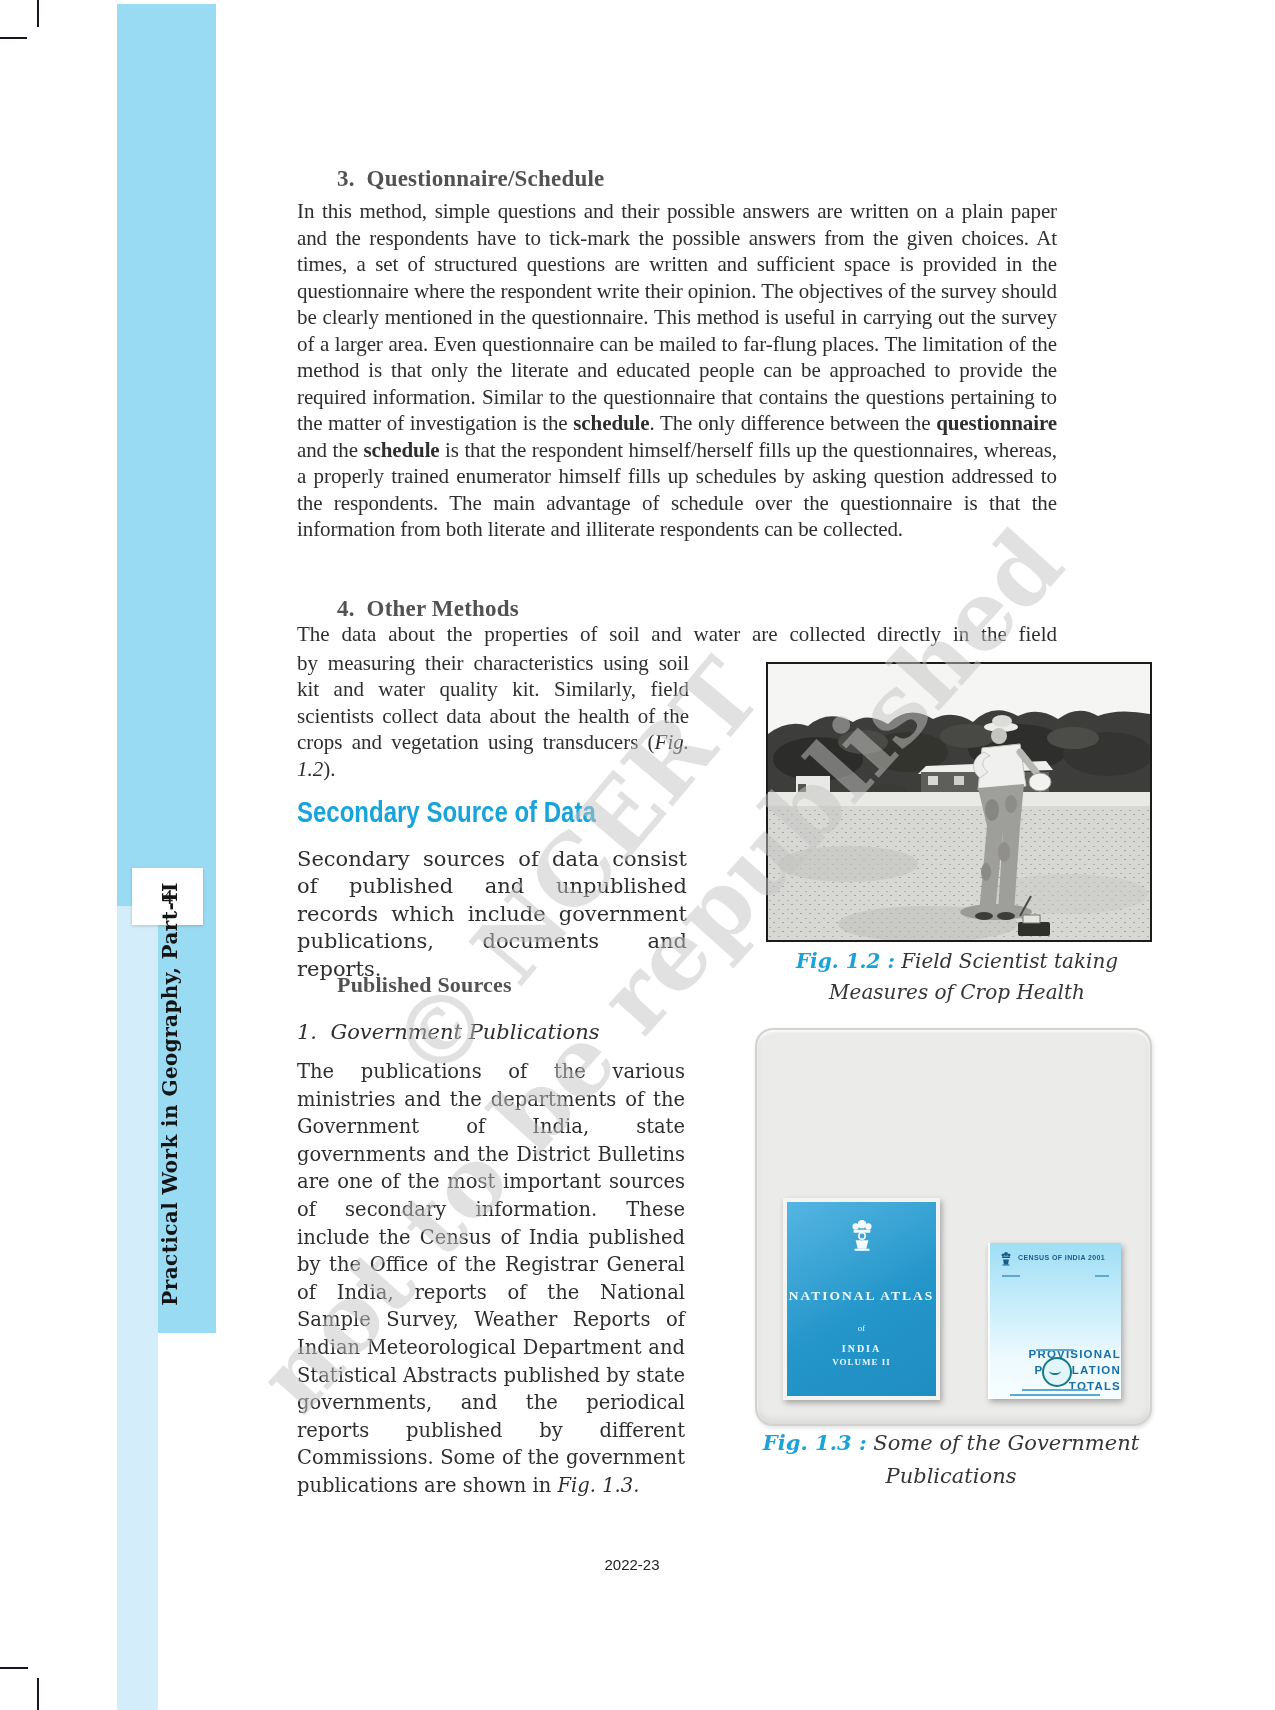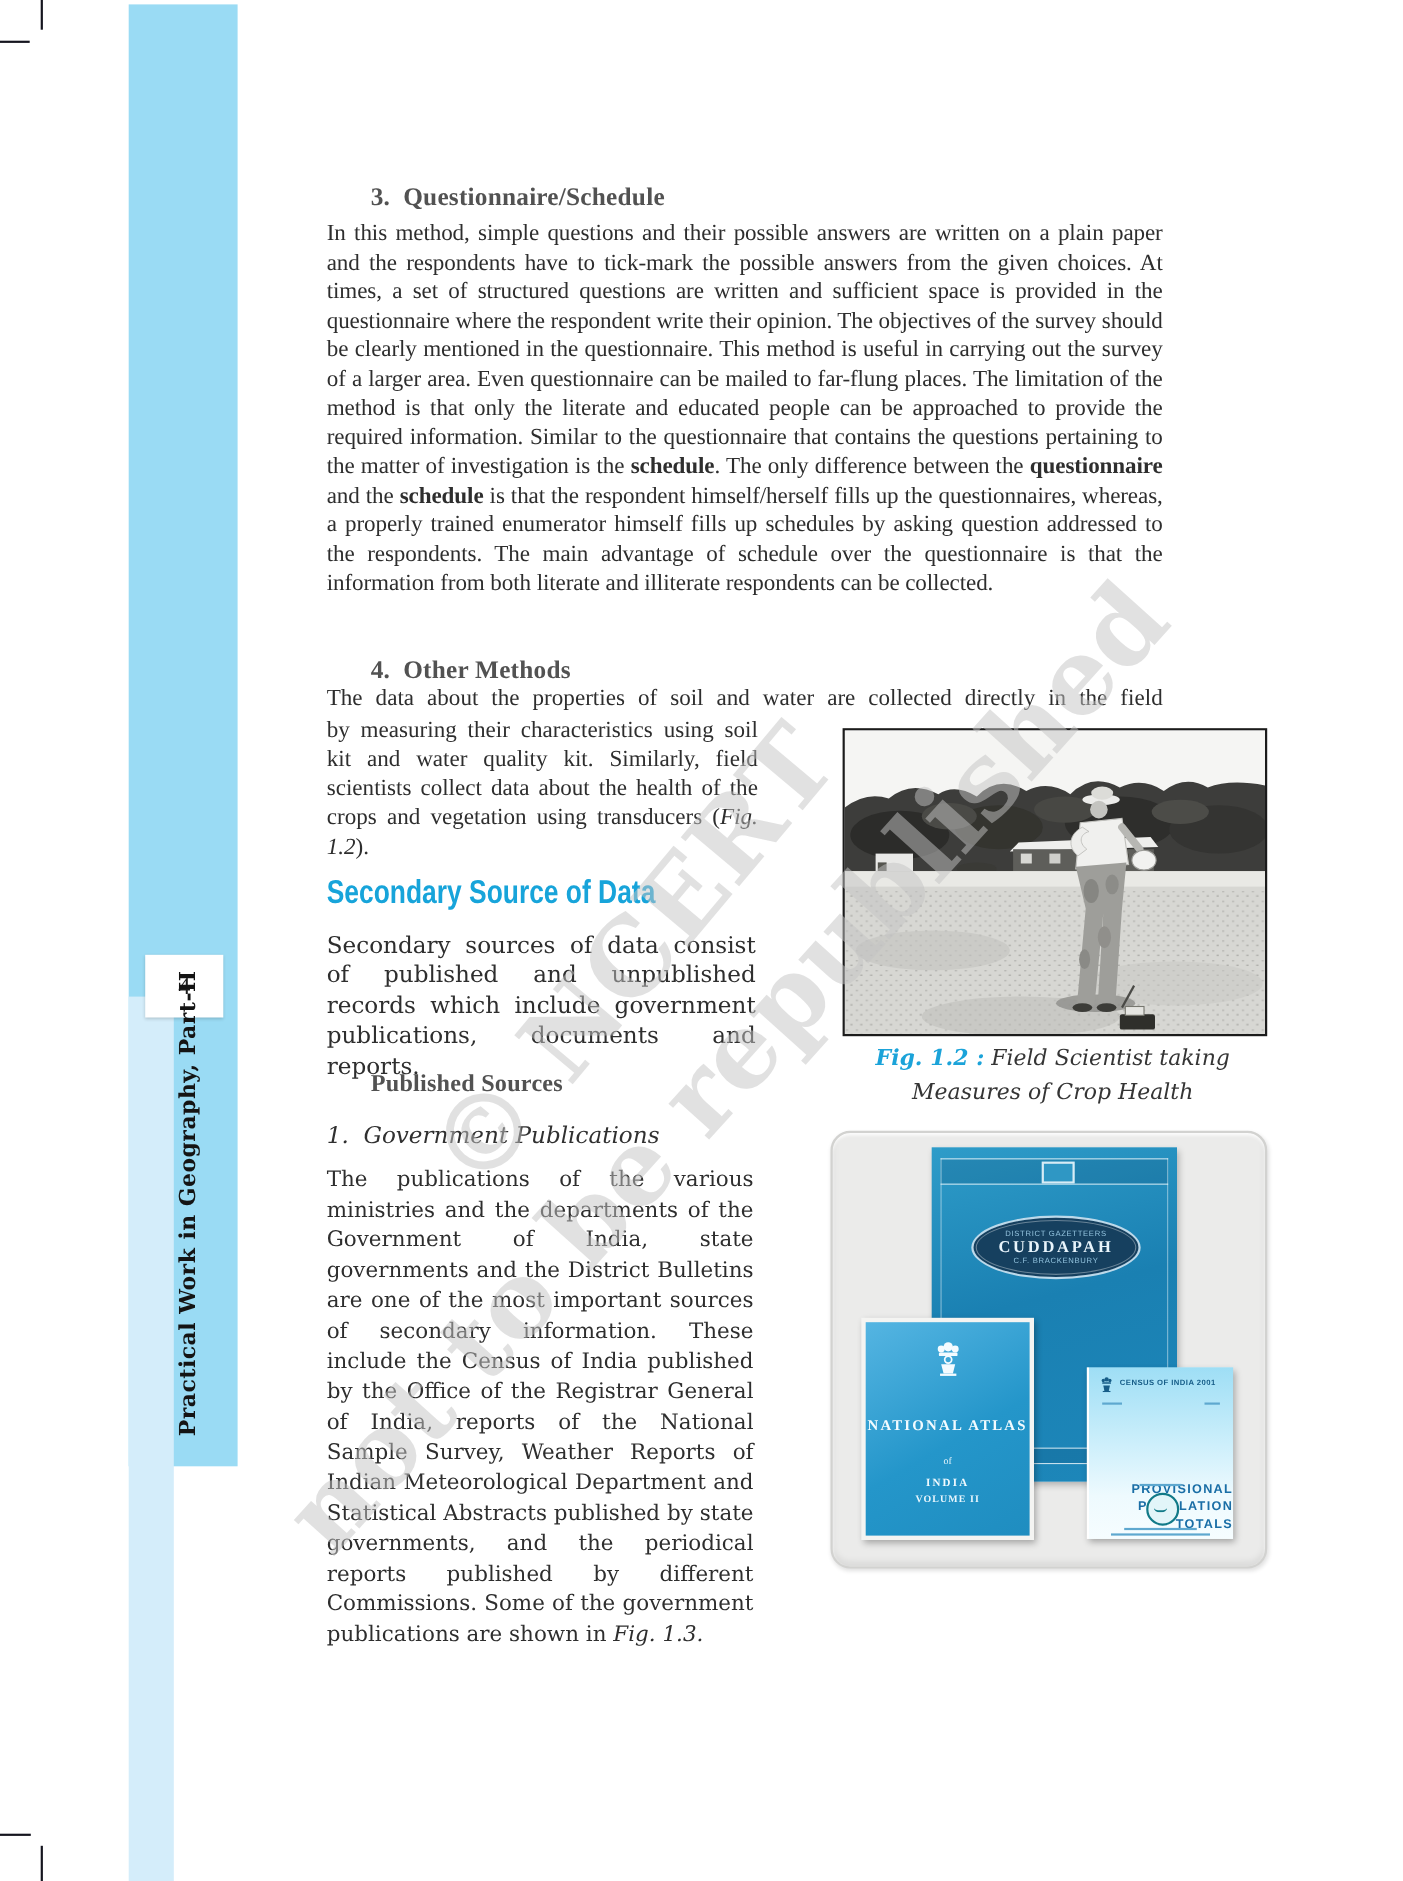--- a/index.html
+++ b/index.html
@@ -180,36 +180,20 @@
 
   <div class="abs z10" id="secondary-heading">Secondary Source of Data</div>
   <div class="abs z10" id="secondary-para">Secondary sources of data consist of published and unpublished records which include government publications, documents and reports.</div>
 
   <div class="abs h-gray z10" id="published-heading">Published Sources</div>
   <div class="abs z10" id="govpub-sub">1.&nbsp;&nbsp;Government Publications</div>
   <div class="abs z10" id="govpub-para"><span>The publications of the various ministries and the departments of the Government of India, state governments and the District Bulletins are one of the most important sources of secondary information. These include the Census of India published by the Office of the Registrar General of India, reports of the National Sample Survey, Weather Reports of Indian Meteorological Department and Statistical Abstracts published by state governments, and the periodical reports published by different Commissions. Some of the government publications are shown in </span><span class="run-i">Fig. 1.3.</span></div>
 
   <div class="abs z10" id="fig13-box"></div>
 
-  <div class="abs z20" id="book-cuddapah">
-    <div id="cud-topband"></div>
-    <div class="cud-hline" style="top:10px;"></div>
-    <div class="cud-hline" style="top:33px;"></div>
-    <div class="cud-vline" style="left:8px;"></div>
-    <div class="cud-vline" style="right:8px;"></div>
-    <div id="cud-clasp"></div>
-    <div id="cud-oval">
-      <div class="oval-small">DISTRICT GAZETTEERS</div>
-      <div class="oval-title">CUDDAPAH</div>
-      <div class="oval-small">C.F. BRACKENBURY</div>
-    </div>
-    <div id="cud-botband"></div>
-    <div class="cud-hline" style="top:273px;"></div>
-    <div class="cud-hline" style="top:287px;"></div>
-  </div>
 
   <div class="abs z20" id="book-atlas">
     <div id="atlas-inner">
       <svg width="26" height="36" viewBox="0 0 24 34" style="margin-top:16px;">
         <g fill="#f4fbff">
           <circle cx="12" cy="6" r="4"></circle>
             <circle cx="6" cy="8" r="3"></circle>
             <circle cx="18" cy="8" r="3"></circle>
           <rect x="4" y="11" width="16" height="3" rx="1"></rect>
           <circle cx="12" cy="17" r="3" fill="none" stroke="#f4fbff" stroke-width="1.5"></circle>
@@ -244,18 +228,23 @@
       <div>PROVISIONAL</div>
       <div>POPULATION</div>
       <div>TOTALS</div>
     </div>
     <div class="census-dash" style="left:46px;top:106px;width:38px;height:1.5px;"></div>
     <div id="census-badge"></div>
     <div class="census-dash" style="left:32px;top:146px;width:66px;height:2px;"></div>
     <div class="census-dash" style="left:20px;top:151px;width:90px;height:2px;"></div>
   </div>
 
-
+  <div class="abs caption z20" id="fig13-caption">
+    <div><span class="cap-label">Fig. 1.3 :</span> <span>Some of the Government</span></div>
+    <div>Publications</div>
+  </div>
+
+  <div class="abs" id="footer-year">2022-23</div>
 
   <div class="wm" id="wm1">© NCERT</div>
   <div class="wm" id="wm2">not to be republished</div>
 
 </div>
 
 </body></html>

